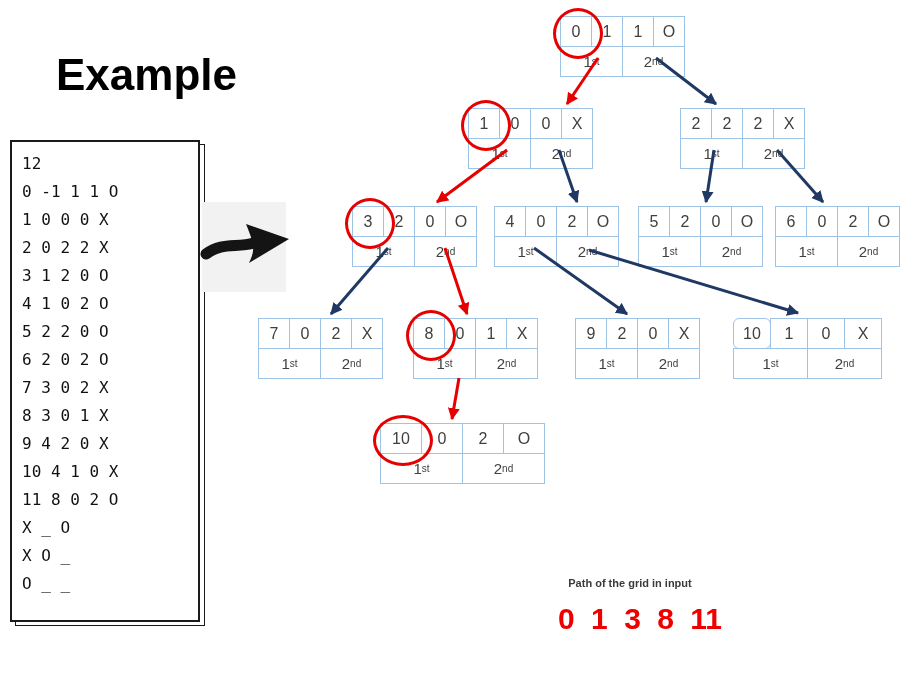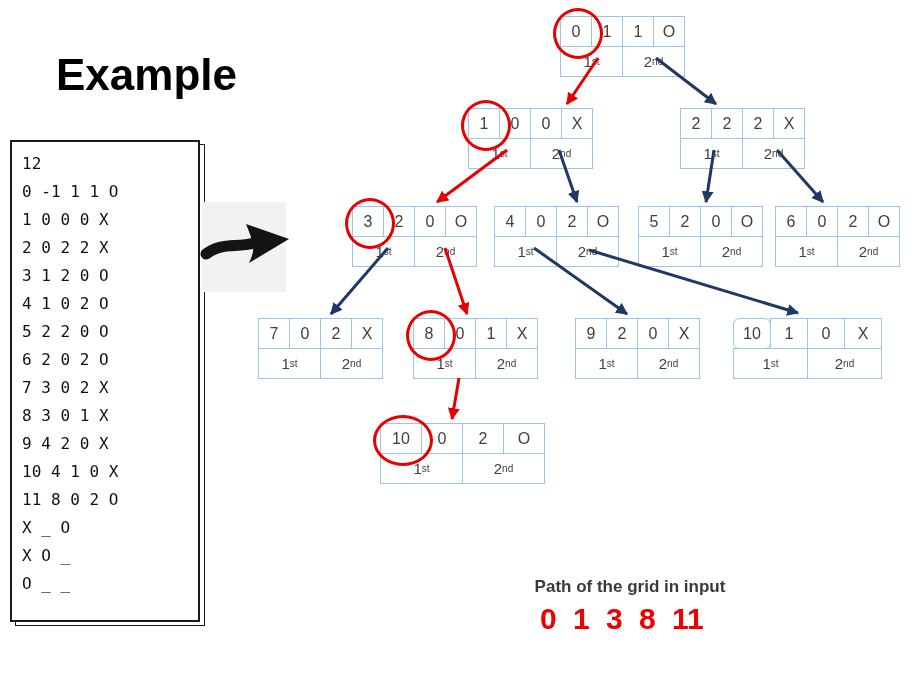--- a/index.html
+++ b/index.html
@@ -17,22 +17,22 @@
   .cell{box-sizing:border-box;height:31px;border:1px solid #9dc3e6;background:#fff;
         display:flex;align-items:center;justify-content:center;
         font-size:16px;color:#404040;}
   .cell + .cell{margin-left:-1px;}
   .row + .row .cell{margin-top:-1px;}
   .slot{font-size:15px;}
   .slot sup{font-size:10px;}
   .circle{position:absolute;border:3px solid #e60000;border-radius:50%;pointer-events:none;}
   .arrows-layer{position:absolute;left:0;top:0;width:918px;height:677px;pointer-events:none;}
   .path-label{position:absolute;left:510px;top:577px;width:240px;text-align:center;
-              font-size:17px;font-weight:700;color:#3a3a3a;}
-  .path-value{position:absolute;left:540px;top:602px;width:200px;text-align:left;
+              font-size:11px;font-weight:700;color:#3a3a3a;}
+  .path-value{position:absolute;left:540px;top:602px;width:200px;text-align:center;
               font-size:30px;font-weight:600;color:#ee0000;word-spacing:8px;}
 </style>
 </head>
 <body>
 
 <div class="page">
 
   <div class="title">Example</div>
 
   <div class="input-box" id="input-box"><div class="input-line">12</div><div class="input-line">0 -1 1 1 O</div><div class="input-line">1 0 0 0 X</div><div class="input-line">2 0 2 2 X</div><div class="input-line">3 1 2 0 O</div><div class="input-line">4 1 0 2 O</div><div class="input-line">5 2 2 0 O</div><div class="input-line">6 2 0 2 O</div><div class="input-line">7 3 0 2 X</div><div class="input-line">8 3 0 1 X</div><div class="input-line">9 4 2 0 X</div><div class="input-line">10 4 1 0 X</div><div class="input-line">11 8 0 2 O</div><div class="input-line">X _ O</div><div class="input-line">X O _</div><div class="input-line">O _ _</div></div>

